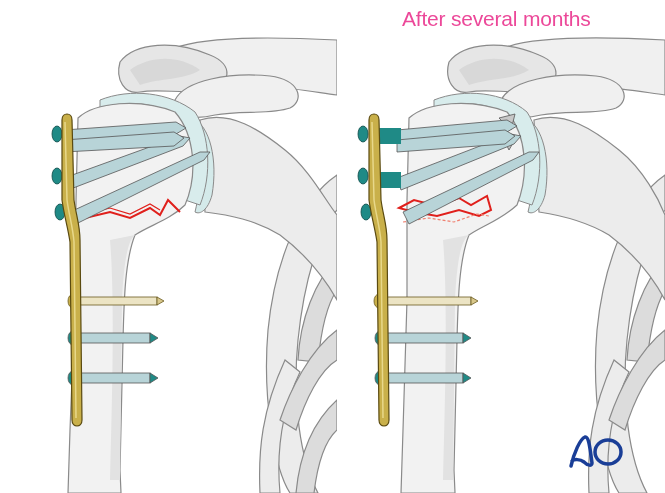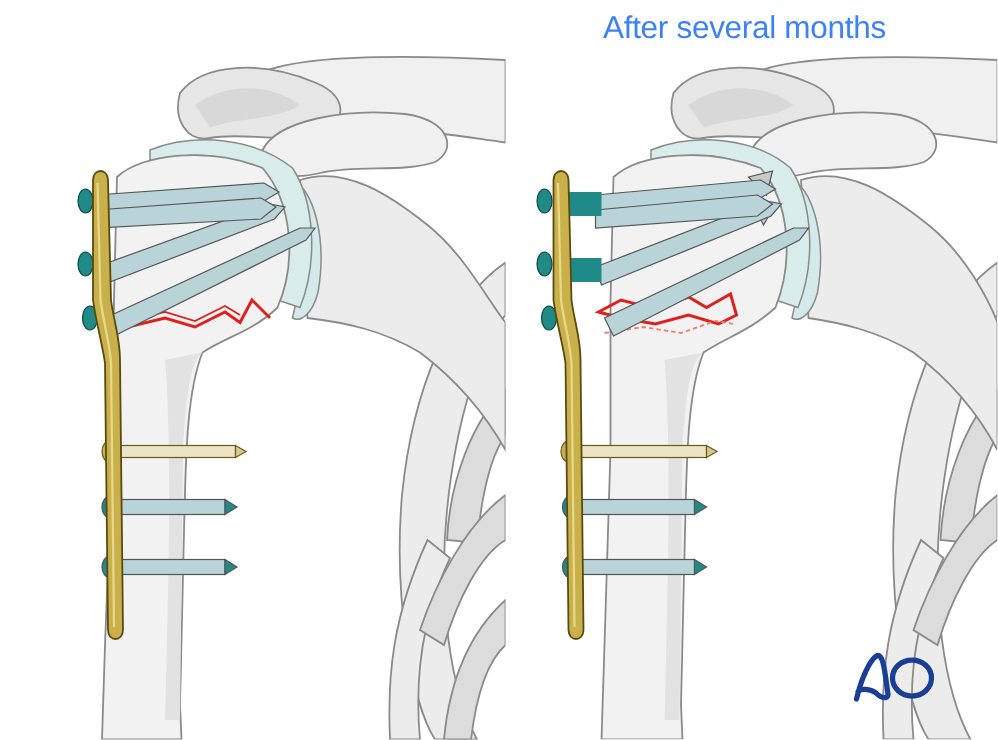--- a/index.html
+++ b/index.html
@@ -2,21 +2,21 @@
 <html><head>
 <meta charset="utf-8">
 <style>
   html, body { margin: 0; padding: 0; background: #ffffff; }
   body { width: 665px; height: 493px; position: relative; overflow: hidden;
          font-family: "Liberation Sans", "DejaVu Sans", sans-serif; }
   .panel { position: absolute; top: 0; height: 493px; overflow: hidden; background: #ffffff; }
   #panel-left { left: 0; width: 337px; }
   #panel-right { left: 339px; width: 326px; }
   .panel svg { position: absolute; left: 0; top: 0; }
-  .caption { position: absolute; left: 402px; top: 7px; font-size: 21px; color: #3b82f6;
+  .caption { position: absolute; left: 402px; top: 7px; font-size: 21px; color: #ec4899;
              letter-spacing: -0.2px; white-space: nowrap; }
   .ao-logo { position: absolute; left: 568px; top: 433px; width: 56px; height: 36px; }
 </style>
 </head>
 <body>
 
 <div id="panel-left" class="panel">
   <svg width="337" height="493" viewBox="0 0 337 493">
 
     <g fill="#ececec" stroke="#8a8a8a" stroke-width="1.2">

